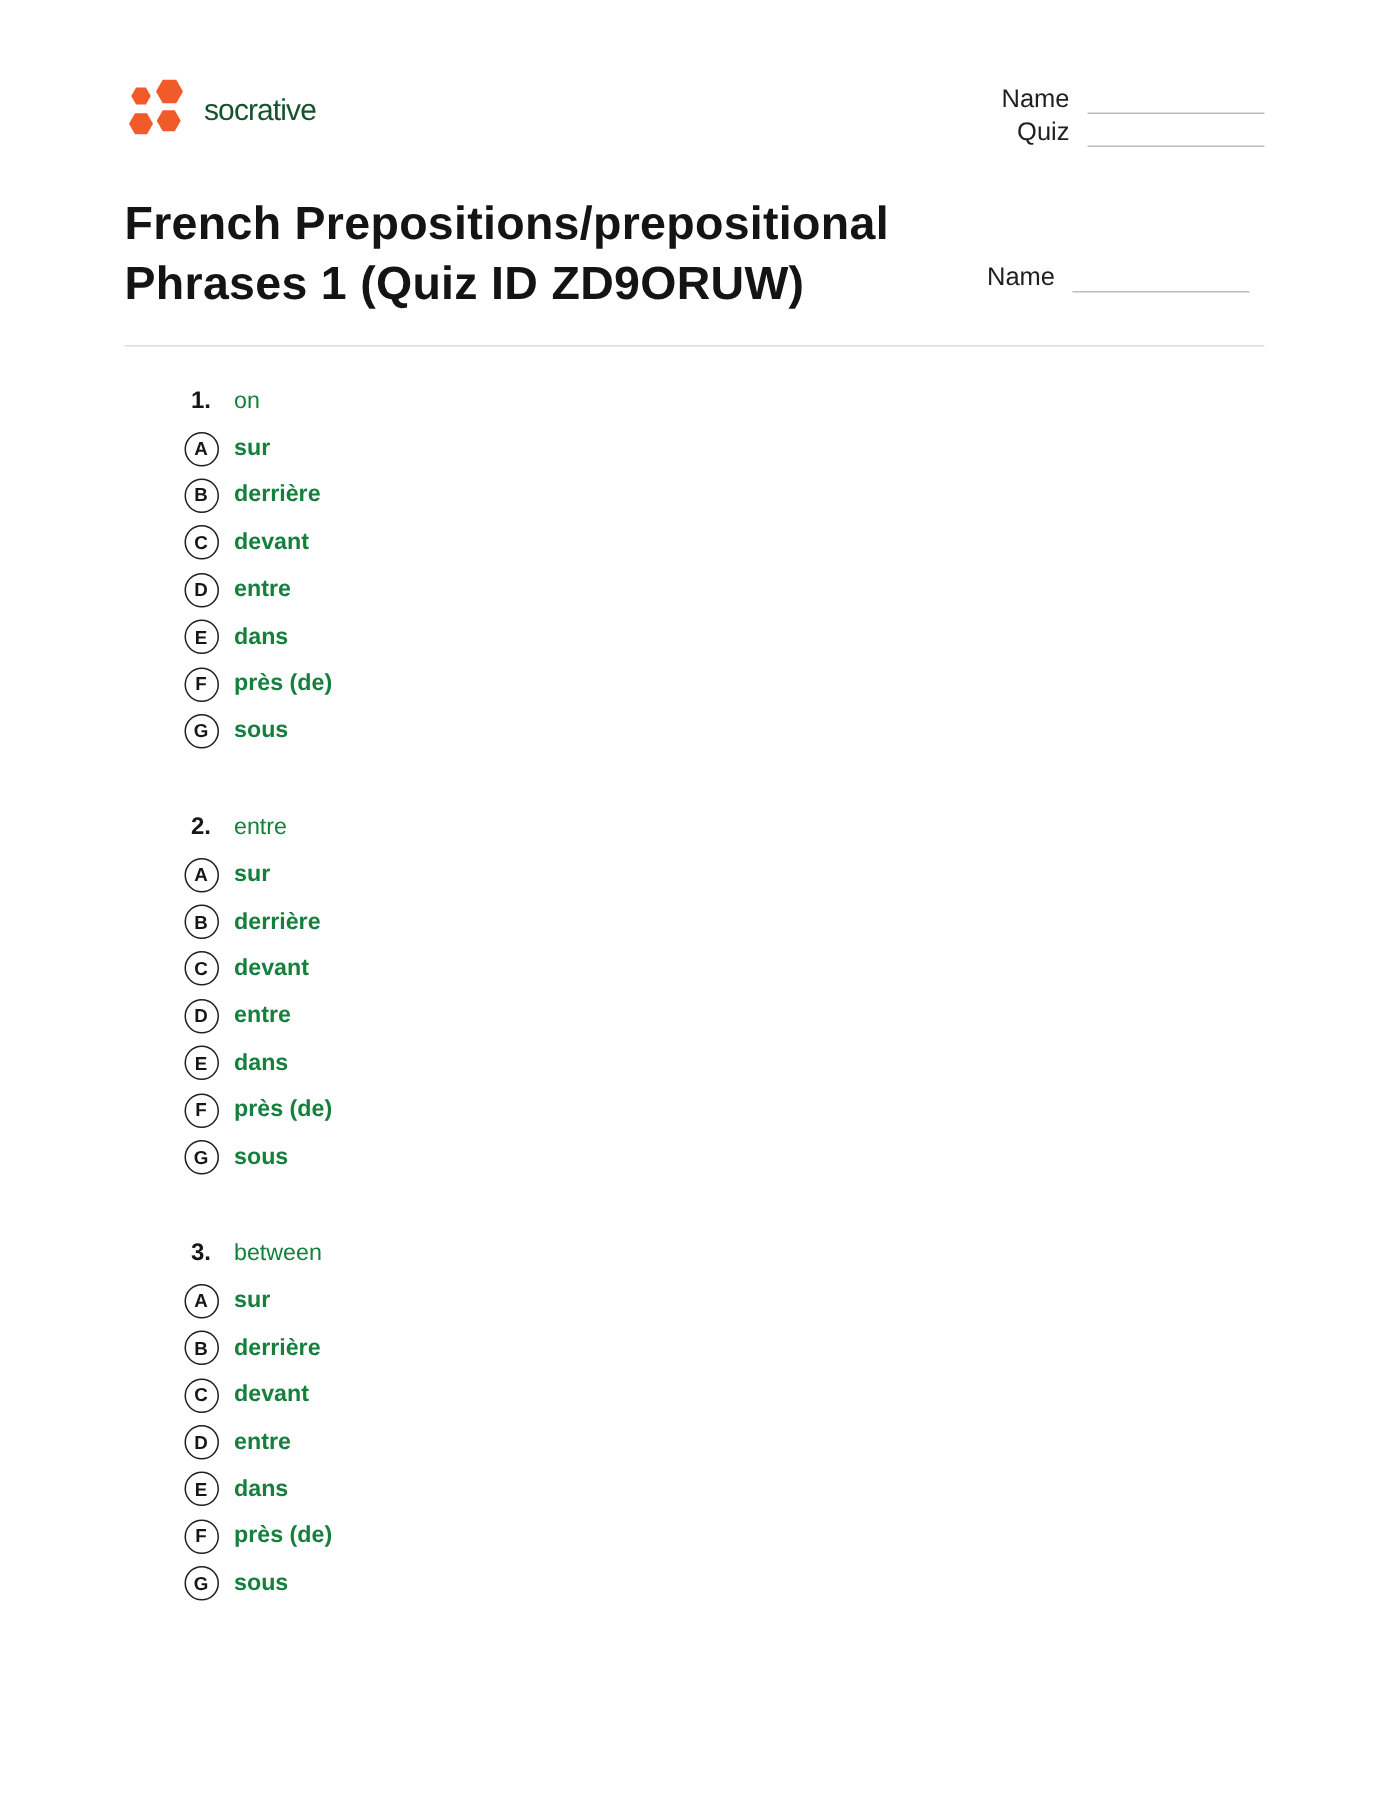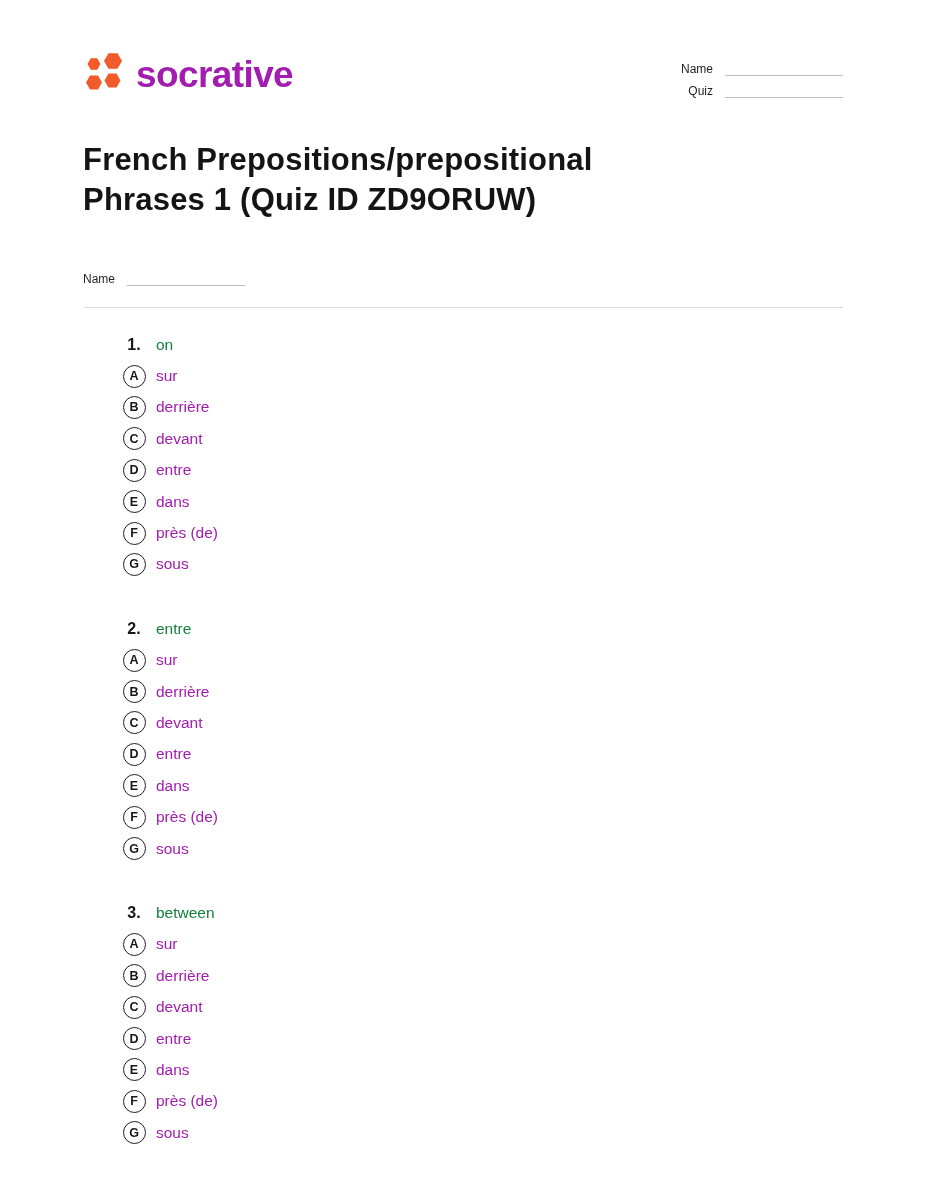--- a/index.html
+++ b/index.html
@@ -24,59 +24,58 @@
     justify-content: space-between;
     align-items: flex-start;
   }
   .logo {
     display: flex;
     align-items: center;
     gap: 9px;
   }
   .logo svg { display: block; }
   .logo-text {
-    font-size: 37px;
-    font-weight: 700;
+    font-size: 20px;
+    font-weight: 400;
     letter-spacing: -0.6px;
-    color: #a21caf;
+    color: #14532d;
     line-height: 1;
     padding-top: 4px;
   }
 
   .fields {
     margin-top: 7px;
     display: flex;
     flex-direction: column;
     gap: 3px;
   }
   .field-row {
     display: flex;
     align-items: flex-end;
     justify-content: flex-end;
     height: 19px;
   }
   .field-label {
-    font-size: 12px;
+    font-size: 17px;
     color: #1f1f1f;
     line-height: 1.1;
     margin-right: 12px;
   }
   .field-line {
     width: 118px;
     height: 14px;
     border-bottom: 1px solid var(--field-line, #bdbdbd);
   }
 
   
   .title-row {
     display: flex;
-    justify-content: center;
+    justify-content: flex-start;
     align-items: flex-start;
-    margin-top: 42px;
-    flex-direction: column;
+    margin-top: 31px;
   }
   .quiz-title {
     width: 575px;
     font-size: 31px;
     line-height: 40px;
     font-weight: 700;
     color: #141414;
     letter-spacing: 0.2px;
   }
   .score-field { margin-top: 47px; }
@@ -124,21 +123,22 @@
     display: flex;
     align-items: center;
     justify-content: center;
     font-size: 12.5px;
     font-weight: 700;
     color: #161616;
     background: #fff;
   }
   .opt-text {
     font-size: 15.5px;
-    color: #a21caf;
+    color: #15803d;
+    font-weight: bold;
   }
 </style>
 </head>
 <body>
 
 <div class="page">
 
   <div class="header-row">
     <div class="logo">
       <span>

